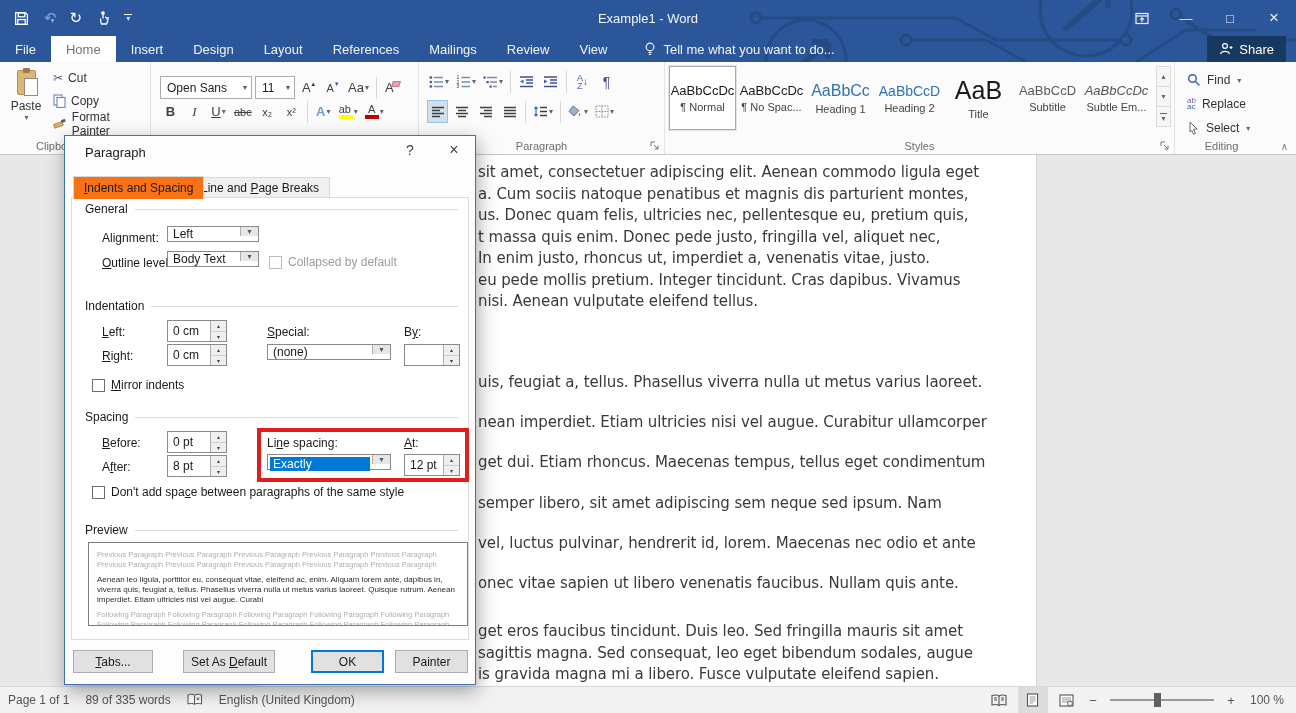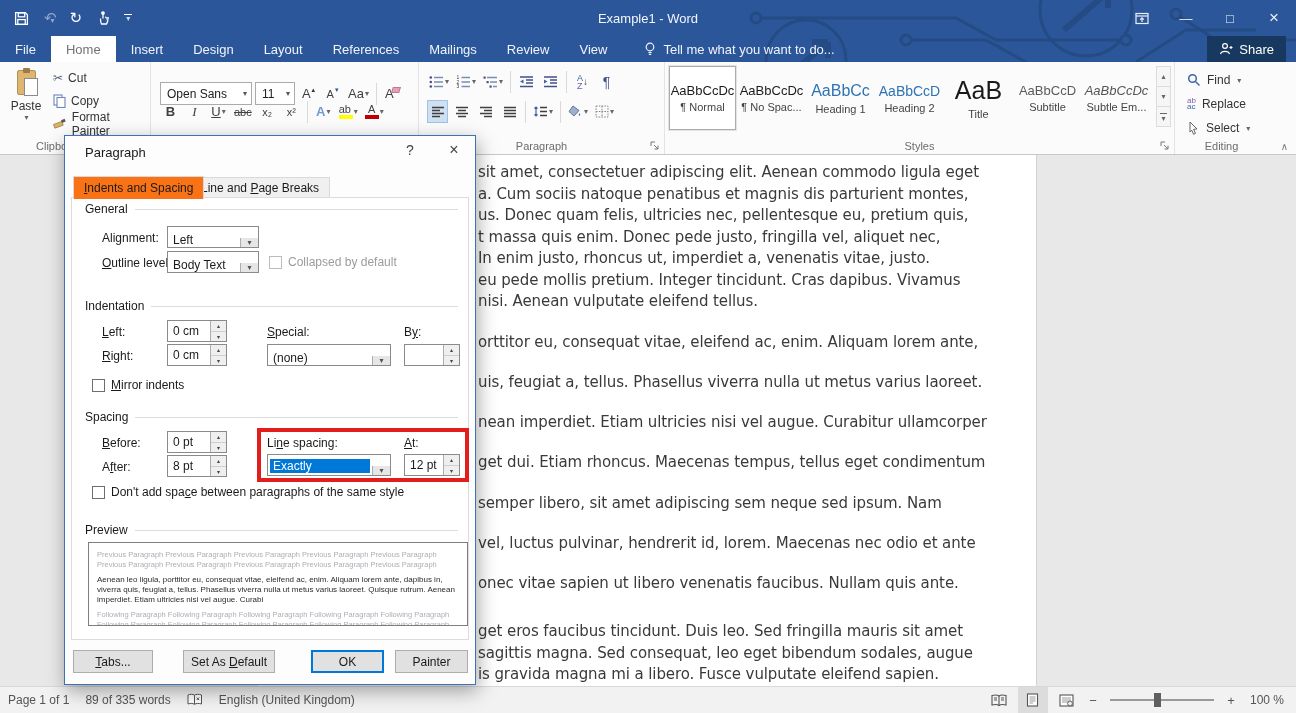--- a/index.html
+++ b/index.html
@@ -64,21 +64,21 @@
   .dialog{position:absolute;left:64px;top:135px;width:412px;height:550px;background:#fdfdfd;border:1px solid #3f72b5;box-shadow:2px 6px 18px rgba(0,0,0,.35);z-index:10;font-size:12px;color:#1a1a1a}
   .dtitle{position:absolute;left:20px;top:9px;font-size:13px;color:#1a1a1a}
   .dsys{position:absolute;top:0;width:30px;height:28px;display:flex;align-items:center;justify-content:center;font-size:14px;color:#444}
   .dtab{position:absolute;top:41px;height:22px;padding:0 10px;display:flex;align-items:center;background:#f0f0f0;border:1px solid #d9d9d9;font-size:12px}
   .dtab.active{background:#f97316;height:23px;top:40px;border-bottom:none;z-index:2}
   .dpage{position:absolute;left:6px;right:6px;top:61px;bottom:44px;background:#fff;border:1px solid #dcdcdc}
   .gsec{position:absolute;display:flex;align-items:center;gap:7px}
   .gsec .rule{flex:1;height:1px;background:#dcdcdc}
   .dlabel{position:absolute;white-space:nowrap;color:#1a1a1a}
   .ul{text-decoration:underline}
-  .combo2{position:absolute;height:22px;border:1px solid #8a8a8a;background:#fff;display:flex;align-items:flex-end}
+  .combo2{position:absolute;height:16px;border:1px solid #8a8a8a;background:#fff;display:flex;align-items:flex-start}
   .combo2 .cval{flex:1;display:flex;align-items:center;padding-left:5px;font-size:12px}
   .combo2 .cbtn{width:18px;background:#e6e6e6;border-left:1px solid #adadad;display:flex;align-items:center;justify-content:center;font-size:8px;color:#555}
   .combo2.sel .cval{background:#0078d7;color:#fff;margin:2px;padding-left:3px}
   .spin{position:absolute;height:22px;width:60px;border:1px solid #8a8a8a;background:#fff;display:flex;align-items:stretch}
   .spin .sval{flex:1;display:flex;align-items:center;padding-left:5px;font-size:12px}
   .spin .sbtns{width:16px;display:flex;flex-direction:column;border-left:1px solid #adadad}
   .spin .sbtns span{flex:1;display:flex;align-items:center;justify-content:center;font-size:6px;color:#444;background:#efefef}
   .spin .sbtns span:first-child{border-bottom:1px solid #cfcfcf}
   .chk{position:absolute;display:flex;align-items:center;gap:6px;white-space:nowrap}
   .box{width:13px;height:13px;border:1px solid #6e6e6e;background:#fff}
@@ -236,21 +236,21 @@
       <div class="glabel" style="text-align:left;padding-left:36px">Clipboard</div>
       <svg class="launcher" viewBox="0 0 11 11">
           <g fill="none" stroke="#777" stroke-width="1">
             <path d="M2 2 H6 M2 2 V6"></path>
             <path d="M5 5 L9 9 M9 9 H5.5 M9 9 V5.5"></path>
           </g>
         </svg>
     </div>
 
     <div class="rgroup" style="left:152px;width:267px">
-      <div class="rrow" style="left:8px;top:20px">
+      <div class="rrow" style="left:8px;top:14px">
         <span class="combo" style="width:92px">
             <span>Open Sans</span>
             <span class="dd">▾</span>
           </span>
         <span class="combo" style="width:40px">
             <span>11</span>
             <span class="dd">▾</span>
           </span>
         <span class="rbtn">
             <span>A</span>
@@ -524,21 +524,20 @@
 
   <div class="docarea">
     <div class="page">
       <div class="docline" style="top:8px">sit amet, consectetuer adipiscing elit. Aenean commodo ligula eget</div>
       <div class="docline" style="top:30px">a. Cum sociis natoque penatibus et magnis dis parturient montes,</div>
       <div class="docline" style="top:51px">us. Donec quam felis, ultricies nec, pellentesque eu, pretium quis,</div>
       <div class="docline" style="top:73px">t massa quis enim. Donec pede justo, fringilla vel, aliquet nec,</div>
       <div class="docline" style="top:94px">In enim justo, rhoncus ut, imperdiet a, venenatis vitae, justo.</div>
       <div class="docline" style="top:116px">eu pede mollis pretium. Integer tincidunt. Cras dapibus. Vivamus</div>
       <div class="docline" style="top:137px">nisi. Aenean vulputate eleifend tellus.</div>
-      <div class="docline" style="top:178px">orttitor eu, consequat vitae, eleifend ac, enim. Aliquam lorem ante,</div>
       <div class="docline" style="top:218px">uis, feugiat a, tellus. Phasellus viverra nulla ut metus varius laoreet.</div>
       <div class="docline" style="top:258px">nean imperdiet. Etiam ultricies nisi vel augue. Curabitur ullamcorper</div>
       <div class="docline" style="top:298px">get dui. Etiam rhoncus. Maecenas tempus, tellus eget condimentum</div>
       <div class="docline" style="top:339px">semper libero, sit amet adipiscing sem neque sed ipsum. Nam</div>
       <div class="docline" style="top:379px">vel, luctus pulvinar, hendrerit id, lorem. Maecenas nec odio et ante</div>
       <div class="docline" style="top:419px">onec vitae sapien ut libero venenatis faucibus. Nullam quis ante.</div>
       <div class="docline" style="top:467px">get eros faucibus tincidunt. Duis leo. Sed fringilla mauris sit amet</div>
       <div class="docline" style="top:489px">sagittis magna. Sed consequat, leo eget bibendum sodales, augue</div>
       <div class="docline" style="top:510px">is gravida magna mi a libero. Fusce vulputate eleifend sapien.</div>
     </div>

